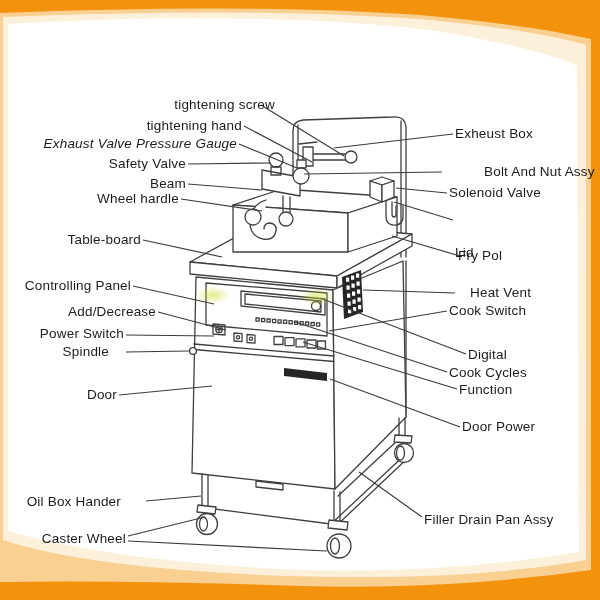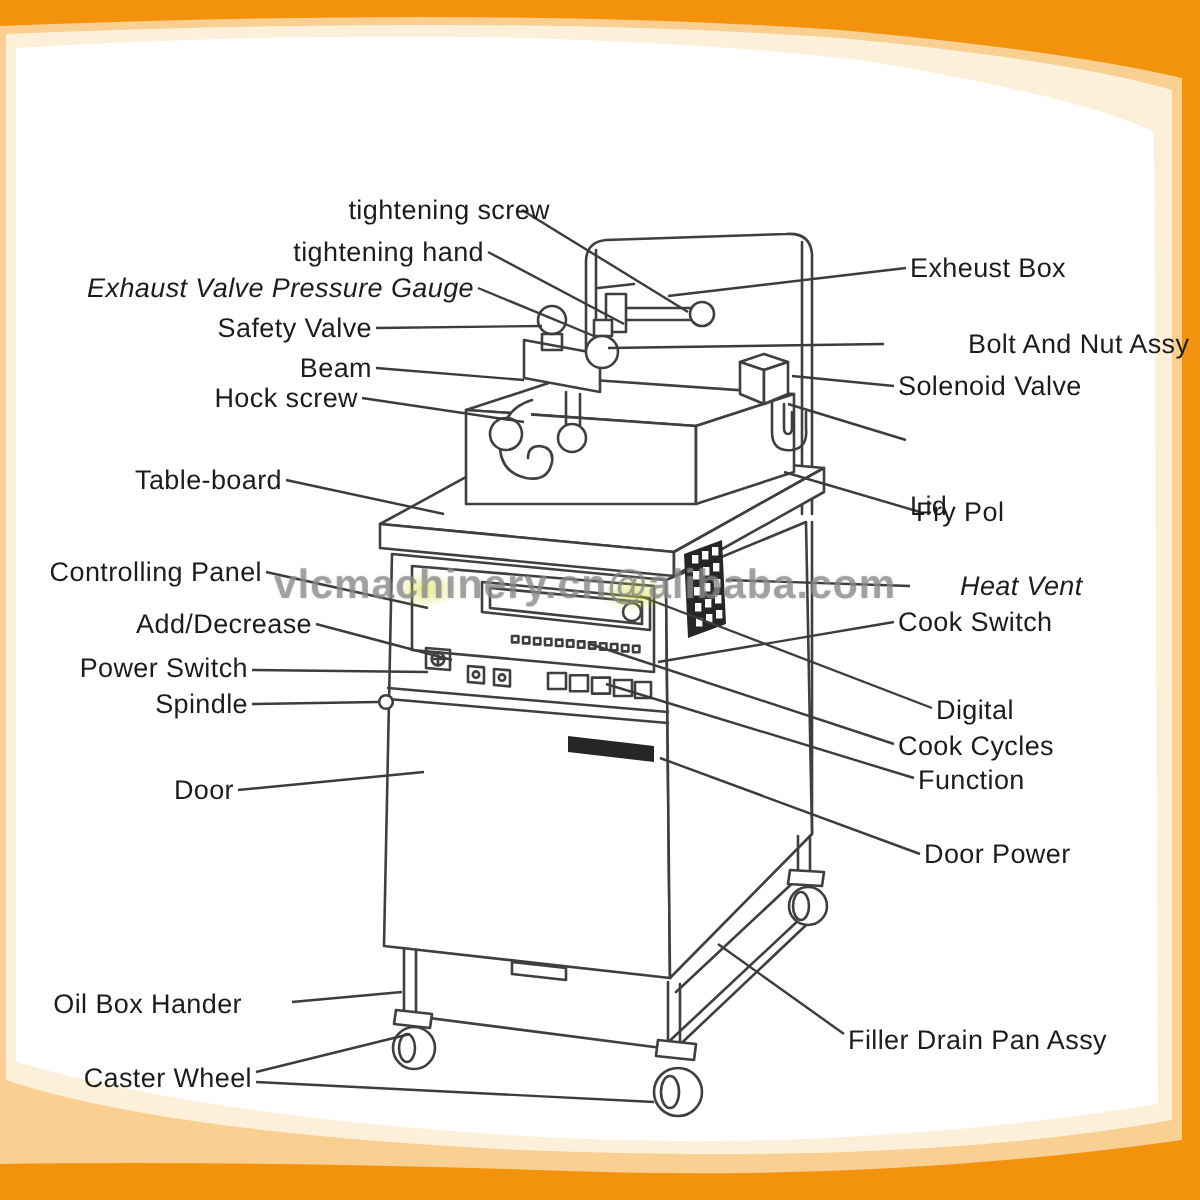--- a/index.html
+++ b/index.html
@@ -185,43 +185,42 @@
         <line x1="466" y1="354" x2="320" y2="298"></line>
         <line x1="447" y1="372" x2="295" y2="322"></line>
         <line x1="457" y1="389" x2="303" y2="342"></line>
         <line x1="460" y1="427" x2="330" y2="379"></line>
         <line x1="422" y1="517" x2="359" y2="472"></line>
       </g>
   </svg>
 
   <div class="wm-glow" style="left:196px;top:286px;"></div>
   <div class="wm-glow" style="left:300px;top:288px;"></div>
-  <div class="watermark">vlcmachinery.cn@alibaba.com</div>
 
   <div id="labels">
       <div class="label" style="top: 105px; right: 325px;">tightening screw</div>
       <div class="label" style="top: 126px; right: 358px;">tightening hand</div>
       <div class="label" style="top: 144px; right: 363px; font-style: italic;">Exhaust Valve Pressure Gauge</div>
       <div class="label" style="top: 164px; right: 414px;">Safety Valve</div>
       <div class="label" style="top: 184px; right: 414px;">Beam</div>
-      <div class="label" style="top: 199px; right: 421px;">Hock screw</div>
+      <div class="label" style="top: 199px; right: 421px;">Wheel hardle</div>
       <div class="label" style="top: 240px; right: 459px;">Table-board</div>
       <div class="label" style="top: 286px; right: 469px;">Controlling Panel</div>
       <div class="label" style="top: 312px; right: 444px;">Add/Decrease</div>
       <div class="label" style="top: 334px; right: 476px;">Power Switch</div>
-      <div class="label" style="top: 352px; right: 476px; text-align: right;">Spindle</div>
+      <div class="label" style="top: 352px; right: 491px; text-align: right;">Spindle</div>
       <div class="label" style="top: 395px; right: 483px;">Door</div>
       <div class="label" style="top: 502px; right: 479px;">Oil Box Hander</div>
       <div class="label" style="top: 539px; right: 474px;">Caster Wheel</div>
       <div class="label" style="top: 134px; left: 455px;">Exheust Box</div>
       <div class="label" style="top: 172px; left: 456px; margin-left: 28px;">Bolt And Nut Assy</div>
       <div class="label" style="top: 193px; left: 449px;">Solenoid Valve</div>
       <div class="label" style="top: 220px; left: 455px; margin-top: 33px;">Lid</div>
       <div class="label" style="top: 256px; left: 458px;">Fry Pol</div>
-      <div class="label" style="top: 293px; left: 480px; font-style: italic;">Heat Vent</div>
+      <div class="label" style="top: 293px; left: 470px;">Heat Vent</div>
       <div class="label" style="top: 311px; left: 449px;">Cook Switch</div>
       <div class="label" style="top: 355px; left: 468px;">Digital</div>
       <div class="label" style="top: 373px; left: 449px;">Cook Cycles</div>
       <div class="label" style="top: 390px; left: 459px;">Function</div>
       <div class="label" style="top: 427px; left: 462px;">Door Power</div>
       <div class="label" style="top: 520px; left: 424px;">Filler Drain Pan Assy</div>
     </div>
 
 </div>
 

